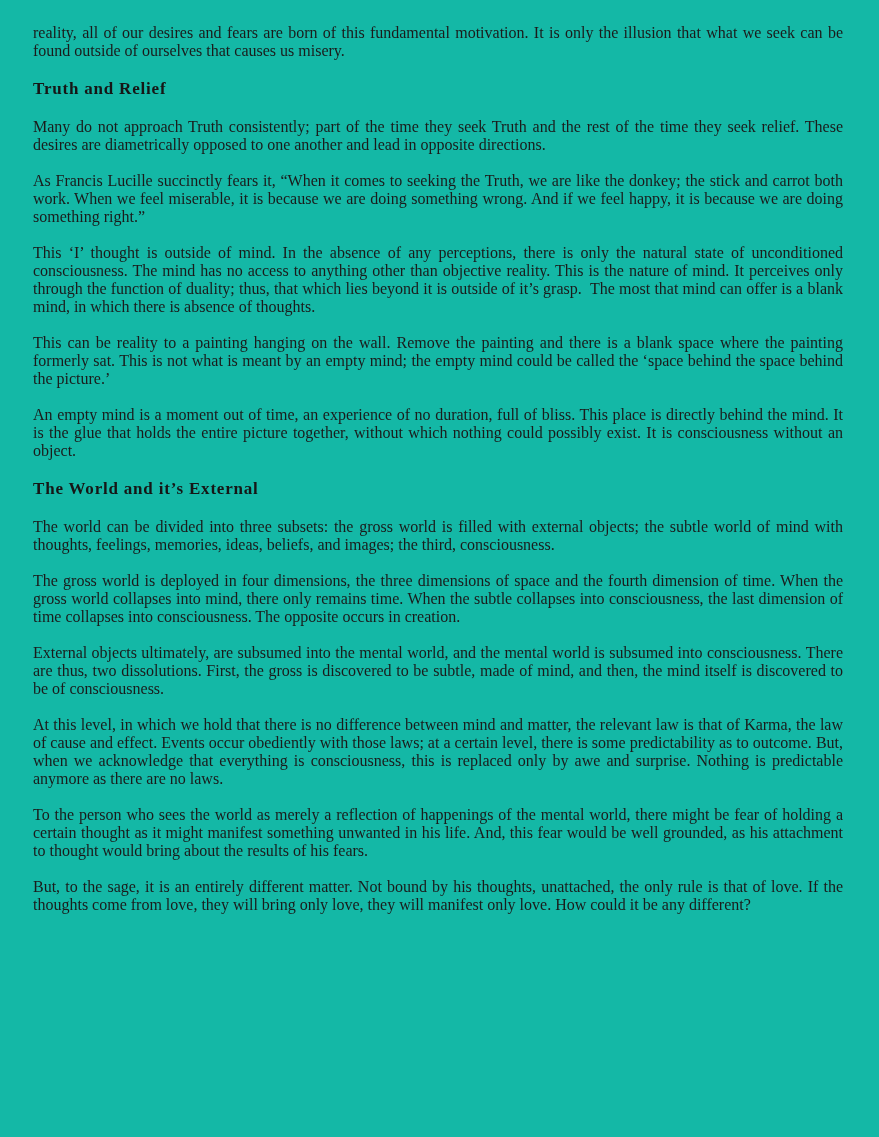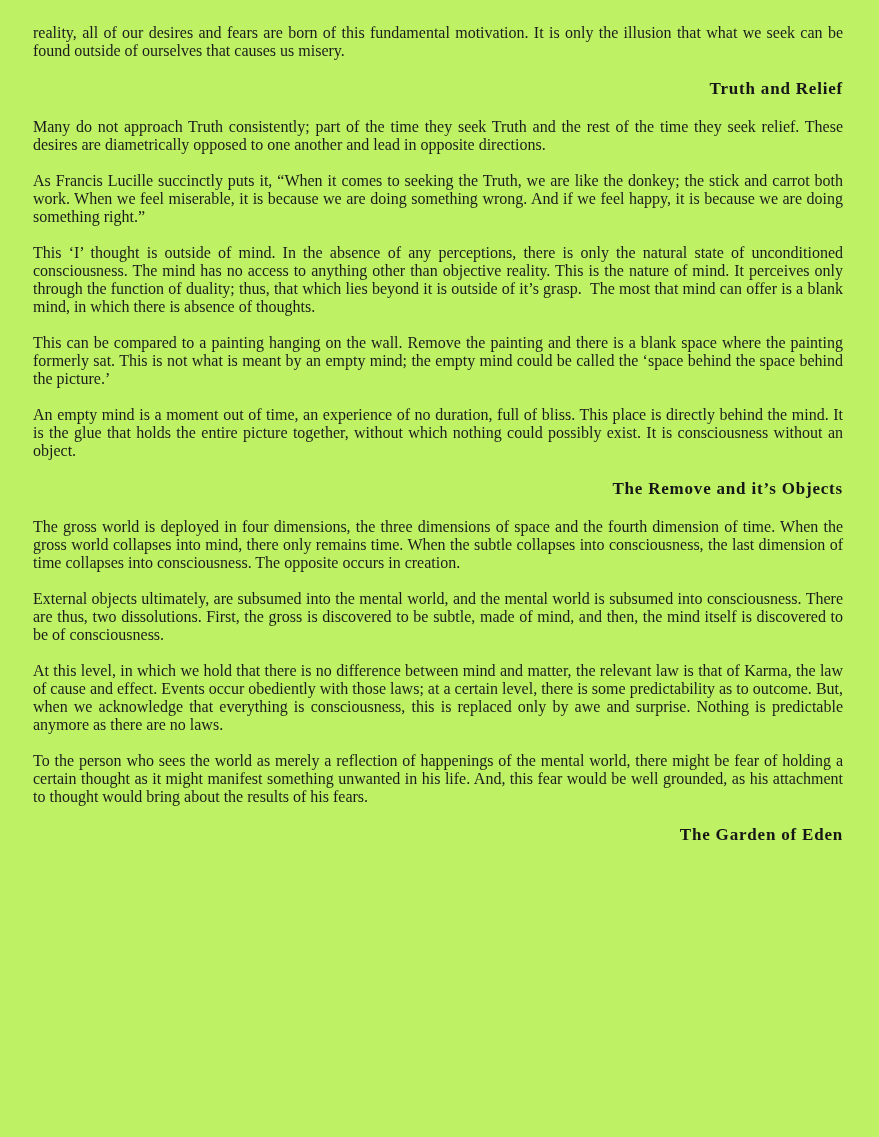--- a/index.html
+++ b/index.html
@@ -5,57 +5,58 @@
   html, body {
     margin: 0;
     padding: 0;
     background: #ffffff;
   }
   .page {
     position: relative;
     width: 879px;
     height: 1137px;
     box-sizing: border-box;
-    background: #bef264;
+    background: #14b8a6;
     padding: 24px 36px 0 33px;
     overflow: hidden;
   }
   .content {
     font-family: "Liberation Serif", "DejaVu Serif", serif;
     font-size: 16px;
     line-height: 18px;
     color: #1b1b1b;
   }
   .content p.paragraph {
     margin: 0 0 18px 0;
     text-align: justify;
     text-justify: inter-word;
   }
   .content h2.heading {
     margin: 20px 0 20px 0;
     font-size: 17px;
     line-height: 18px;
     font-weight: 700;
-    text-align: right;
+    text-align: left;
     letter-spacing: 0.8px;
     color: #161616;
   }
 </style>
 </head>
 <body>
 
 <div class="page">
   <div class="content" id="content">
       <p class="paragraph">reality, all of our desires and fears are born of this fundamental motivation. It is only the illusion that what we seek can be found outside of ourselves that causes us misery.</p>
       <h2 class="heading">Truth and Relief</h2>
       <p class="paragraph">Many do not approach Truth consistently; part of the time they seek Truth and the rest of the time they seek relief. These desires are diametrically opposed to one another and lead in opposite directions.</p>
-      <p class="paragraph">As Francis Lucille succinctly puts it, “When it comes to seeking the Truth, we are like the donkey; the stick and carrot both work. When we feel miserable, it is because we are doing something wrong. And if we feel happy, it is because we are doing something right.”</p>
+      <p class="paragraph">As Francis Lucille succinctly fears it, “When it comes to seeking the Truth, we are like the donkey; the stick and carrot both work. When we feel miserable, it is because we are doing something wrong. And if we feel happy, it is because we are doing something right.”</p>
       <p class="paragraph">This ‘I’ thought is outside of mind. In the absence of any perceptions, there is only the natural state of unconditioned consciousness. The mind has no access to anything other than objective reality. This is the nature of mind. It perceives only through the function of duality; thus, that which lies beyond it is outside of it’s grasp.&nbsp; The most that mind can offer is a blank mind, in which there is absence of thoughts.</p>
-      <p class="paragraph">This can be compared to a painting hanging on the wall. Remove the painting and there is a blank space where the painting formerly sat. This is not what is meant by an empty mind; the empty mind could be called the ‘space behind the space behind the picture.’</p>
+      <p class="paragraph">This can be reality to a painting hanging on the wall. Remove the painting and there is a blank space where the painting formerly sat. This is not what is meant by an empty mind; the empty mind could be called the ‘space behind the space behind the picture.’</p>
       <p class="paragraph">An empty mind is a moment out of time, an experience of no duration, full of bliss. This place is directly behind the mind. It is the glue that holds the entire picture together, without which nothing could possibly exist. It is consciousness without an object.</p>
-      <h2 class="heading">The Remove and it’s Objects</h2>
+      <h2 class="heading">The World and it’s External</h2>
+      <p class="paragraph">The world can be divided into three subsets: the gross world is filled with external objects; the subtle world of mind with thoughts, feelings, memories, ideas, beliefs, and images; the third, consciousness.</p>
       <p class="paragraph">The gross world is deployed in four dimensions, the three dimensions of space and the fourth dimension of time. When the gross world collapses into mind, there only remains time. When the subtle collapses into consciousness, the last dimension of time collapses into consciousness. The opposite occurs in creation.</p>
       <p class="paragraph">External objects ultimately, are subsumed into the mental world, and the mental world is subsumed into consciousness. There are thus, two dissolutions. First, the gross is discovered to be subtle, made of mind, and then, the mind itself is discovered to be of consciousness.</p>
       <p class="paragraph">At this level, in which we hold that there is no difference between mind and matter, the relevant law is that of Karma, the law of cause and effect. Events occur obediently with those laws; at a certain level, there is some predictability as to outcome. But, when we acknowledge that everything is consciousness, this is replaced only by awe and surprise. Nothing is predictable anymore as there are no laws.</p>
       <p class="paragraph">To the person who sees the world as merely a reflection of happenings of the mental world, there might be fear of holding a certain thought as it might manifest something unwanted in his life. And, this fear would be well grounded, as his attachment to thought would bring about the results of his fears.</p>
-      <h2 class="heading">The Garden of Eden</h2>
+      <p class="paragraph">But, to the sage, it is an entirely different matter. Not bound by his thoughts, unattached, the only rule is that of love. If the thoughts come from love, they will bring only love, they will manifest only love. How could it be any different?</p>
     </div>
 </div>
 
 </body></html>

